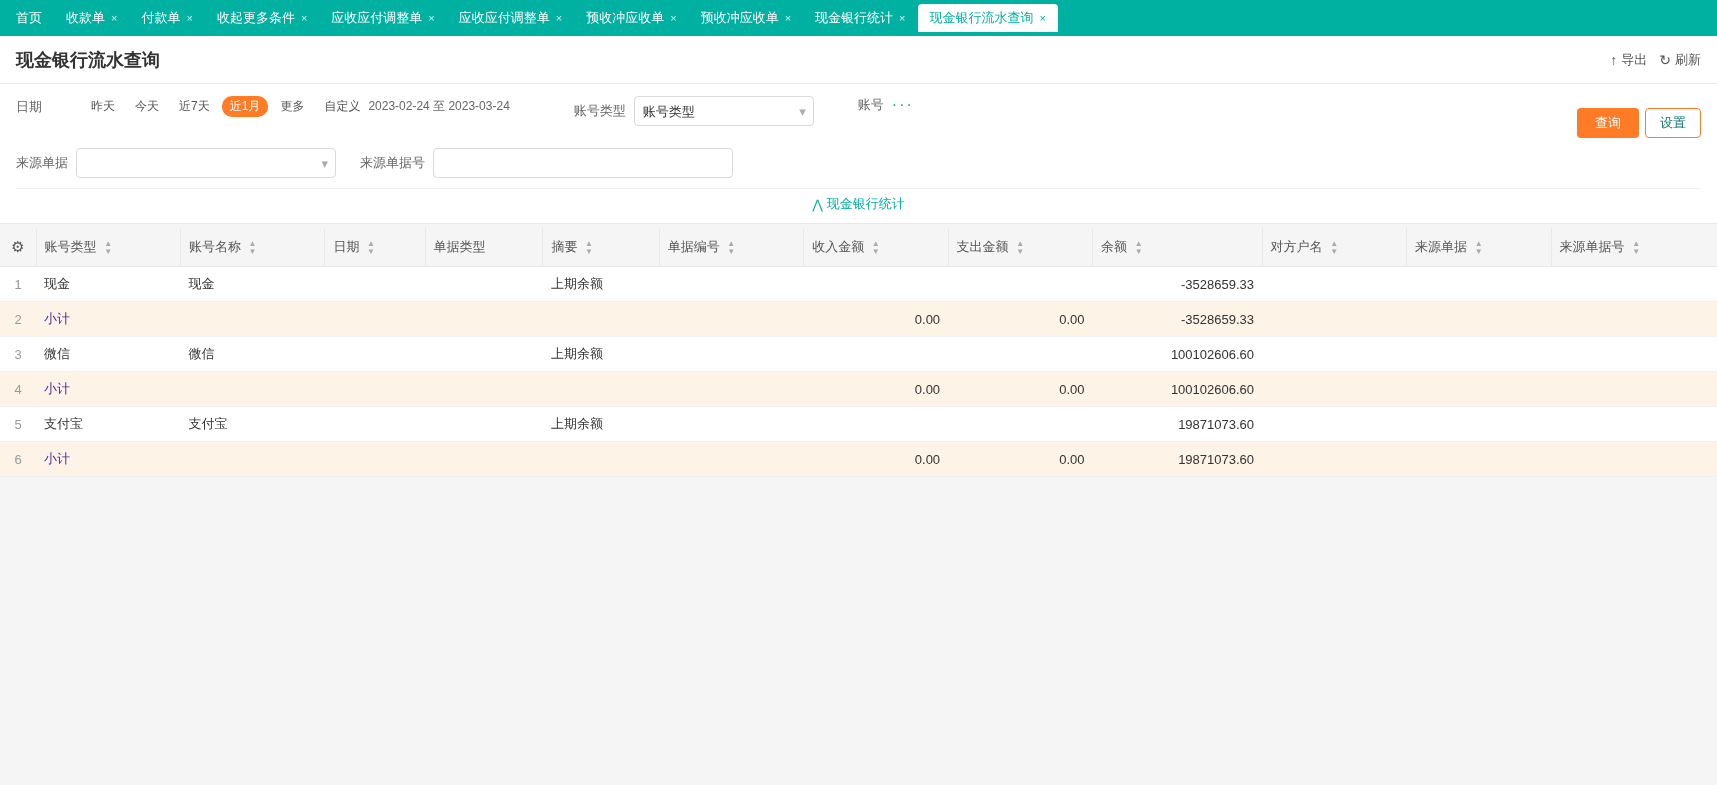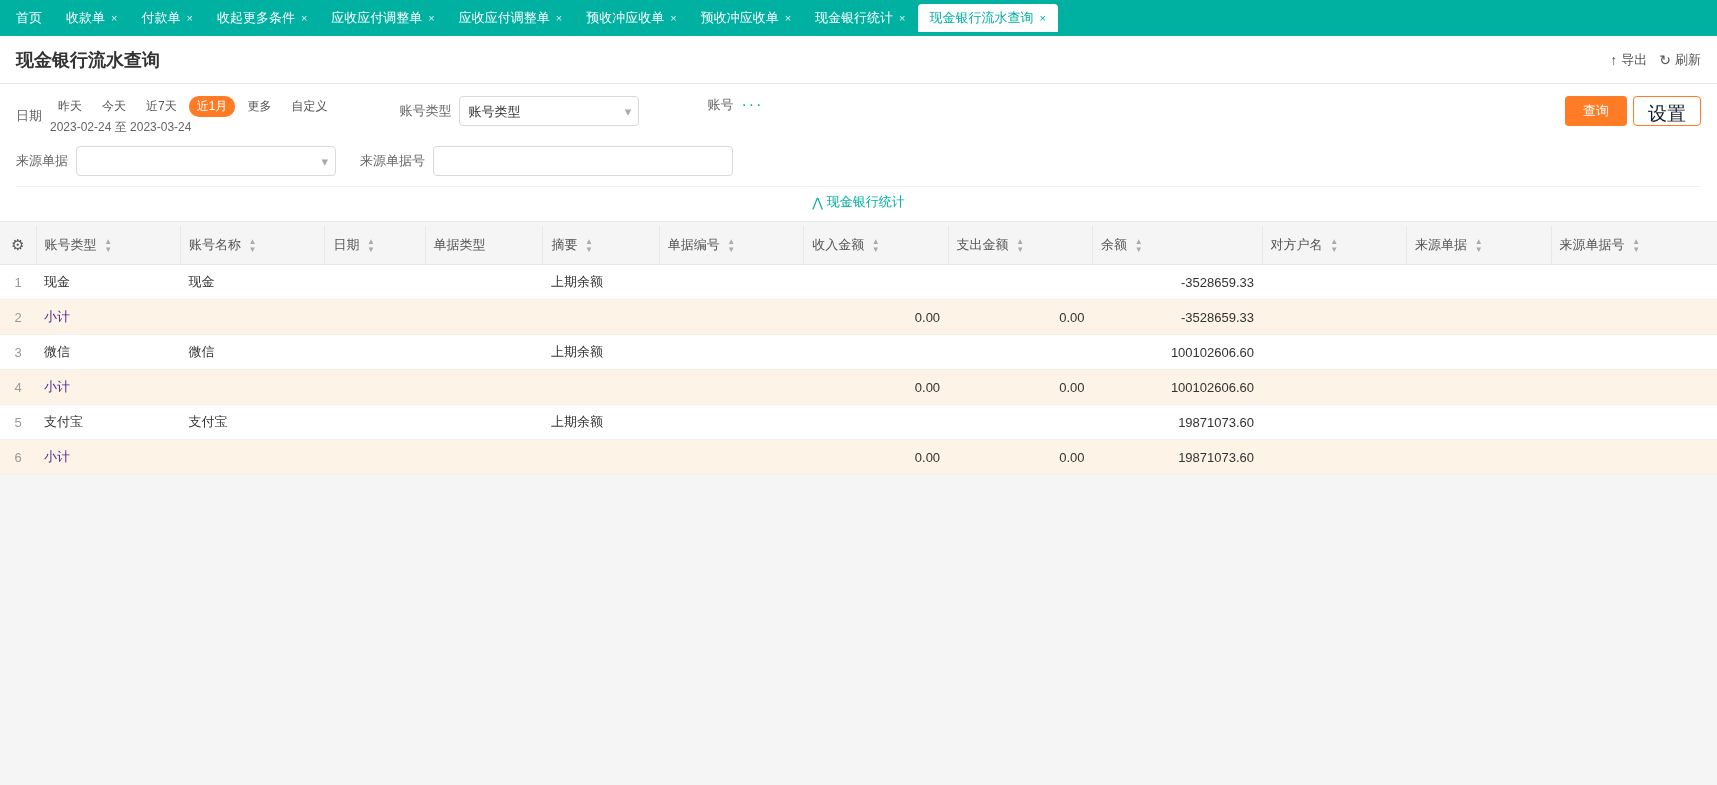--- a/index.html
+++ b/index.html
@@ -138,27 +138,28 @@
       color: #fff;
       border: none;
       border-radius: 4px;
       padding: 6px 18px;
       cursor: pointer;
       font-size: 13px;
       height: 30px;
     }
     .settings-btn {
       background: #fff;
-      color: #0f172a;
+      color: #0f766e;
       border: 1px solid #ff7b26;
       border-radius: 4px;
       padding: 4px 14px;
       cursor: pointer;
-      font-size: 19px;
+      font-size: 13px;
       height: 30px;
+      margin-top: 12px;
     }
 
     
     .table-wrapper {
       background: #fff;
       margin-top: 4px;
       overflow-x: auto;
     }
     table {
       width: 100%;
@@ -191,21 +192,22 @@
       white-space: nowrap;
     }
     .row-num { color: #999; text-align: center; }
     .subtotal-label { color: #4c1d95; }
     .gear-icon { font-size: 15px; color: #555; cursor: pointer; }
     .negative { color: #333; }
     .account-type-cell { color: #333; }
 
     .filter-date-col {
       display: flex;
-      flex-direction: column;
+      flex-direction: row;
+      margin-left: 33px;
     }
   </style>
 </head>
 <body>
 
 <nav class="top-nav">
   <div class="nav-item">
     <span>首页</span>
   </div>
   <div class="nav-item">
@@ -280,21 +282,21 @@
 
     <div class="filter-group" style="margin-left: 40px;">
       <span class="filter-label">账号类型</span>
       <div class="select-wrapper">
         <select class="filter-select">
           <option value="">账号类型</option>
         </select>
       </div>
     </div>
 
-    <div class="filter-group" style="margin-left: 44px; align-items: center;">
+    <div class="filter-group" style="margin-left: 20px; align-items: center;">
       <span class="filter-label">账号</span>
       <span class="ellipsis-btn">···</span>
     </div>
 
     <div style="margin-left:auto; display:flex; flex-direction:row; gap:6px; align-items:flex-end;">
       <button class="query-btn">查询</button>
       <button class="settings-btn">设置</button>
     </div>
   </div>
 

